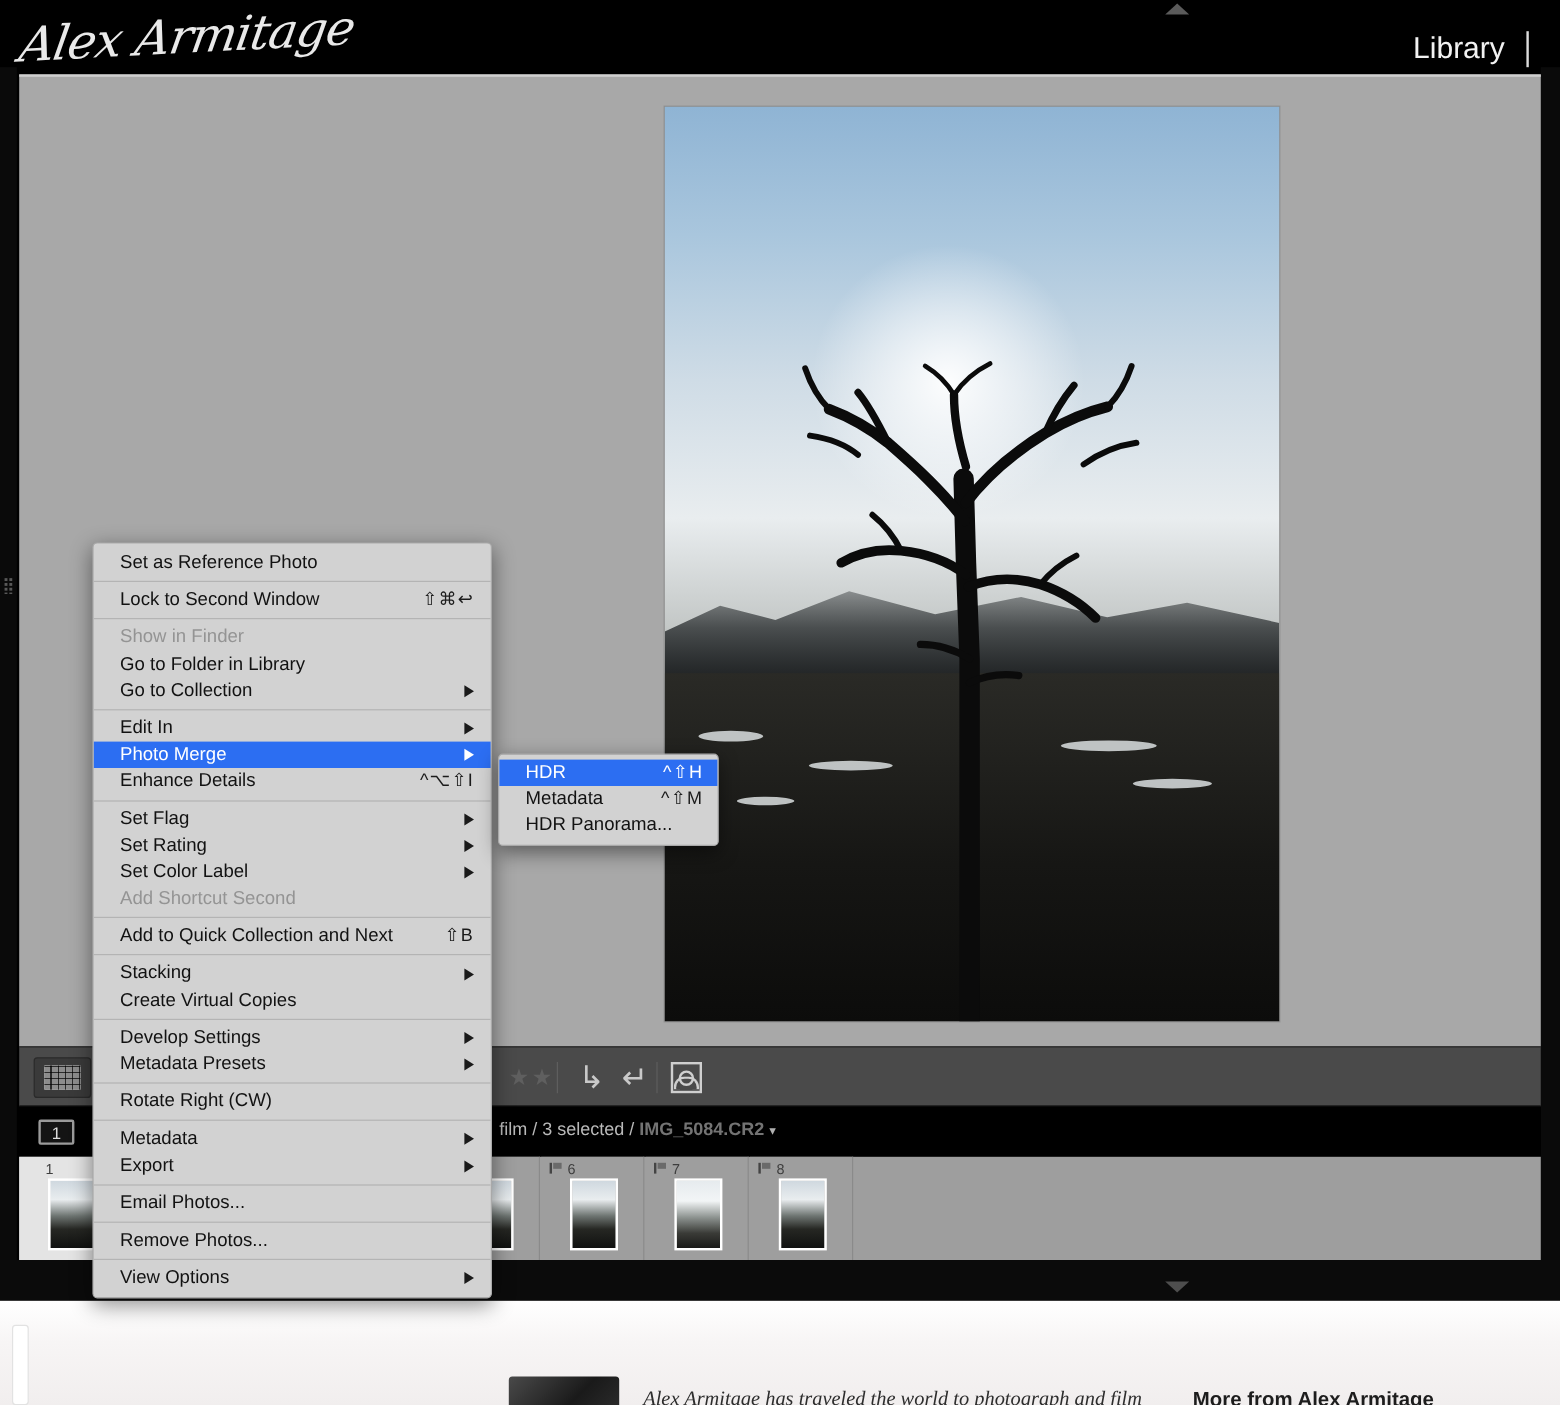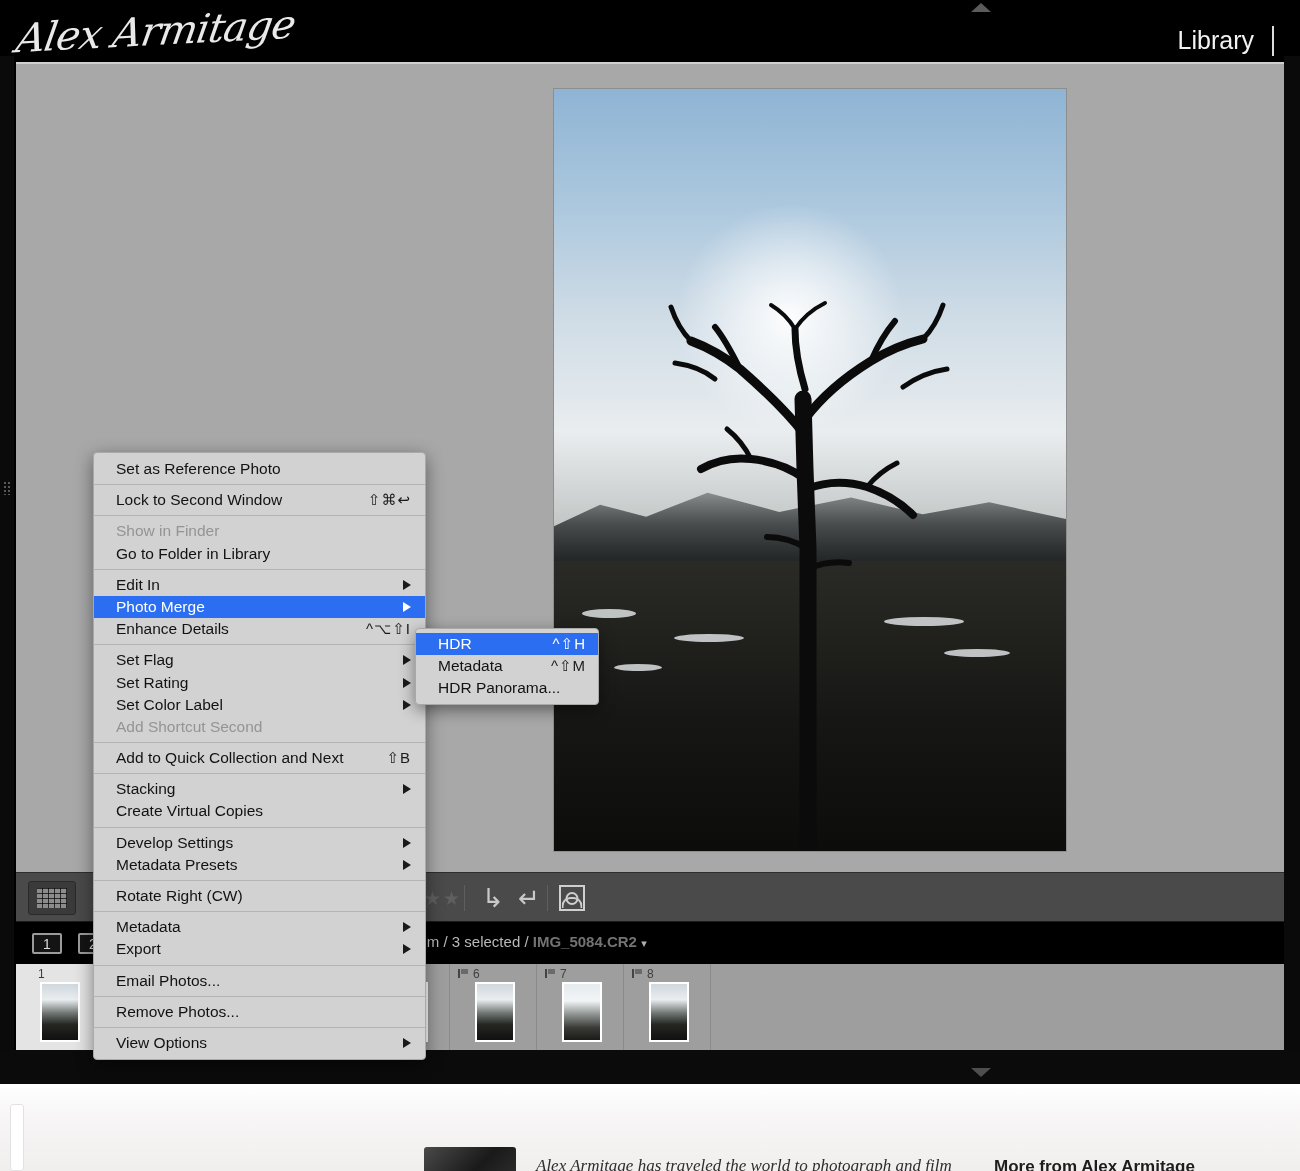--- a/index.html
+++ b/index.html
@@ -210,21 +210,20 @@
   }
 
   
   .ctxmenu {
     position: absolute; left: 77px; top: 452px; width: 333px;
     background: #d2d2d2;
     border: 1px solid #a9a9a9; border-radius: 4px;
     box-shadow: 0 5px 18px rgba(0,0,0,.45);
     font-size: 15.5px; color: #121212;
     overflow: hidden;
-    margin-left: 16px;
   }
   .mi {
     position: relative; height: 22.2px; line-height: 22.2px;
     padding: 0 14px 0 22px; white-space: nowrap;
     display: flex; align-items: center;
   }
   .mi .lbl { flex: 1; }
   .mi .acc {
     color: #1b1b1b; font-size: 15px; letter-spacing: 1px; padding-left: 14px;
   }
@@ -391,20 +390,24 @@
         <span class="acc">⇧⌘↩</span>
       </div>
     <div class="msep"></div>
 
     <div class="mi disabled">
         <span class="lbl">Show in Finder</span>
       </div>
     <div class="mi">
         <span class="lbl">Go to Folder in Library</span>
       </div>
+    <div class="mi">
+        <span class="lbl">Go to Collection</span>
+        <span class="arrow"></span>
+      </div>
     <div class="msep"></div>
 
     <div class="mi">
         <span class="lbl">Edit In</span>
         <span class="arrow"></span>
       </div>
     <div class="mi hl">
         <span class="lbl">Photo Merge</span>
         <span class="arrow"></span>
       </div>

